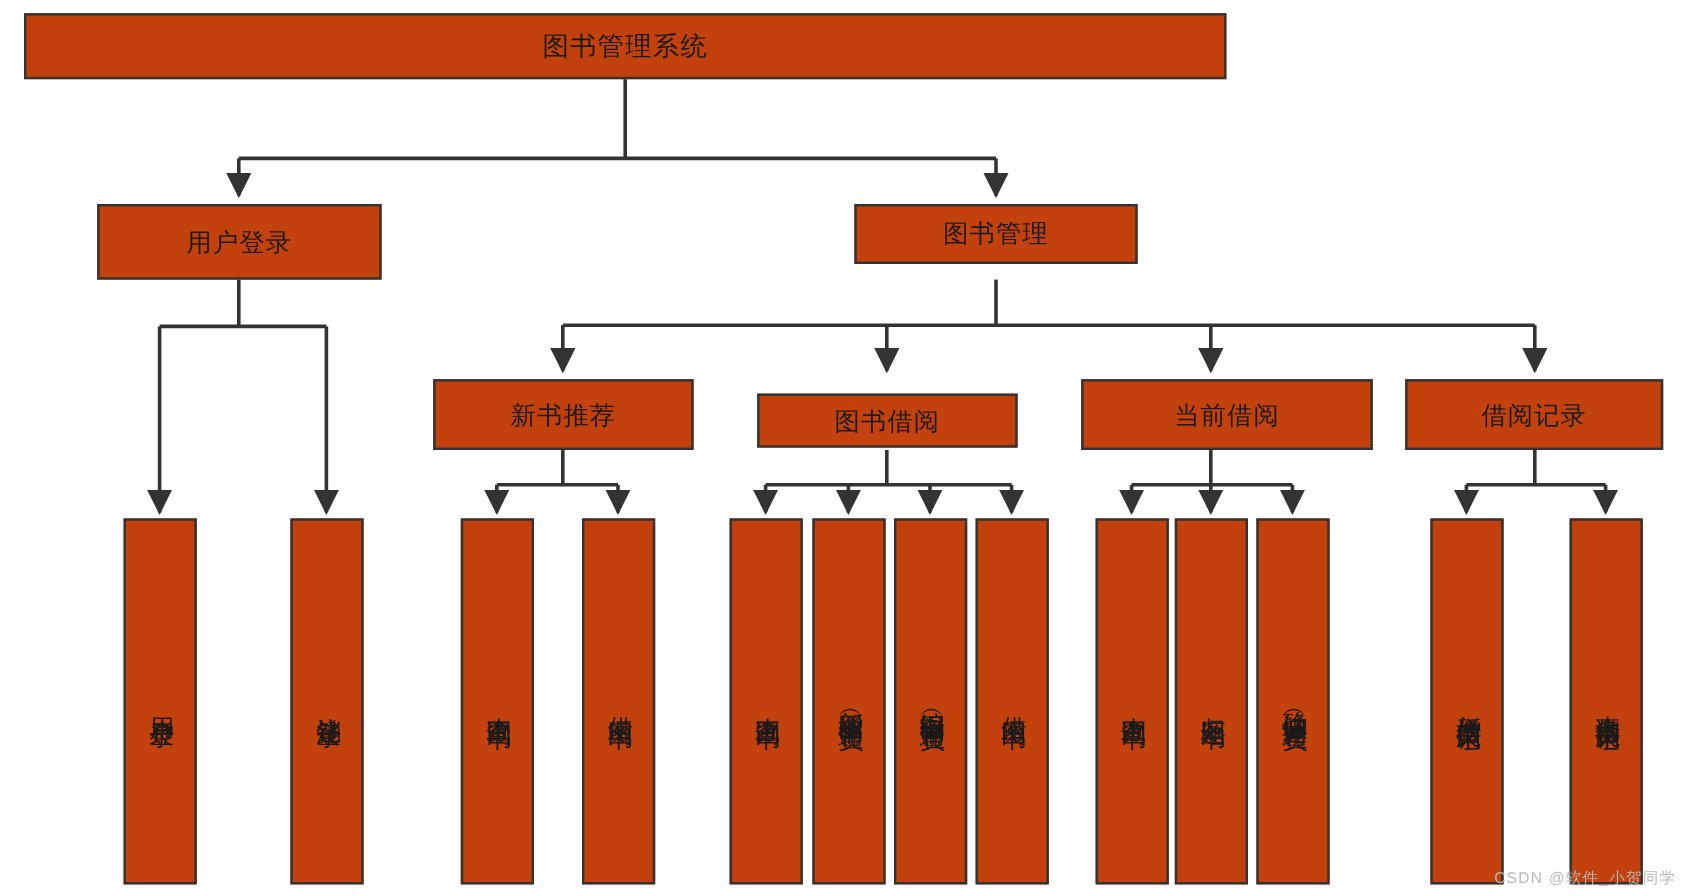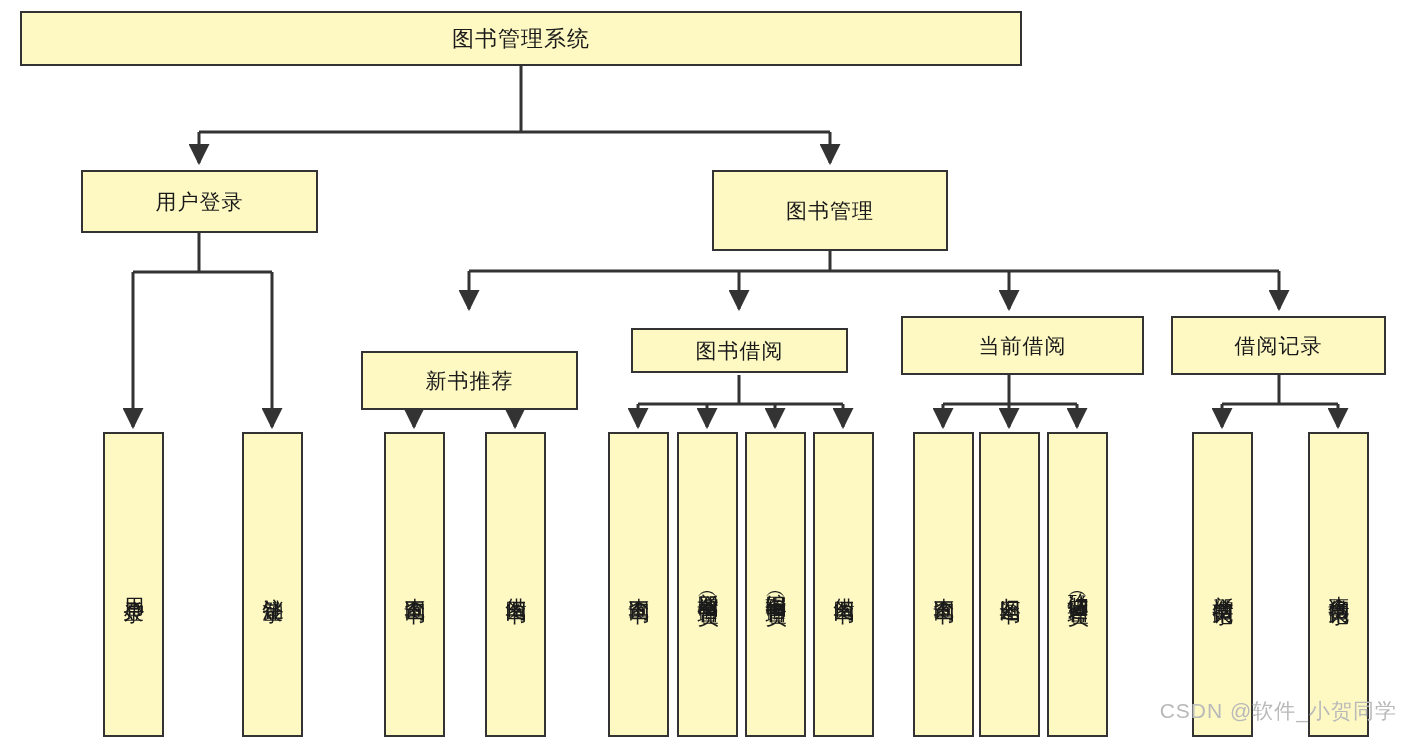--- a/index.html
+++ b/index.html
@@ -21,21 +21,21 @@
     position: absolute;
     left: 0;
     top: 0;
     width: 1405px;
     height: 747px;
   }
   .node {
     position: absolute;
     box-sizing: border-box;
     border: 2px solid #333333;
-    background: #fef9c3;
+    background: #c2410c;
     display: flex;
     align-items: center;
     justify-content: center;
     color: #1a1a1a;
   }
   .node.horiz {
     font-size: 21px;
     letter-spacing: 1px;
   }
   .node.vert {
@@ -53,22 +53,22 @@
     display: block;
     max-height: 100%;
     white-space: normal;
   }
   #title-node {
     font-size: 22px;
   }
   #watermark {
     position: absolute;
     right: 8px;
-    bottom: 22px;
-    font-size: 21px;
+    bottom: 6px;
+    font-size: 13px;
     color: #b9b9b9;
     letter-spacing: 1px;
     white-space: nowrap;
     pointer-events: none;
   }
 </style>
 </head>
 <body>
 
 <div id="stage">
@@ -120,23 +120,23 @@
       <path d="M 1222 404 L 1338 404"></path>
       <path d="M 1222 404 L 1222 427" marker-end="url(#arrow)"></path>
       <path d="M 1338 404 L 1338 427" marker-end="url(#arrow)"></path>
     </g>
   </svg>
 
   <div class="node horiz" id="title-node" style="left:20px; top:11px; width:1002px; height:55px;">图书管理系统</div>
 
   <div class="node horiz" style="left:81px; top:170px; width:237px; height:63px;">用户登录</div>
 
-  <div class="node horiz" style="left:712px; top:170px; width:236px; height:81px;font-family:Liberation Serif, serif;">图书管理</div>
+  <div class="node horiz" style="left:712px; top:170px; width:236px; height:50px;font-family:Liberation Serif, serif;">图书管理</div>
 
-  <div class="node horiz" style="left:361px; top:316px; width:217px; height:59px;margin-top:35px;">新书推荐</div>
+  <div class="node horiz" style="left:361px; top:316px; width:217px; height:59px;">新书推荐</div>
 
   <div class="node horiz" style="left:631px; top:328px; width:217px; height:45px;">图书借阅</div>
 
   <div class="node horiz" style="left:901px; top:316px; width:243px; height:59px;">当前借阅</div>
 
   <div class="node horiz" style="left:1171px; top:316px; width:215px; height:59px;">借阅记录</div>
 
   <div class="node vert" style="left:103px; top:432px; width:61px; height:305px;">
     <span class="vlabel">用户登录</span>
   </div>

